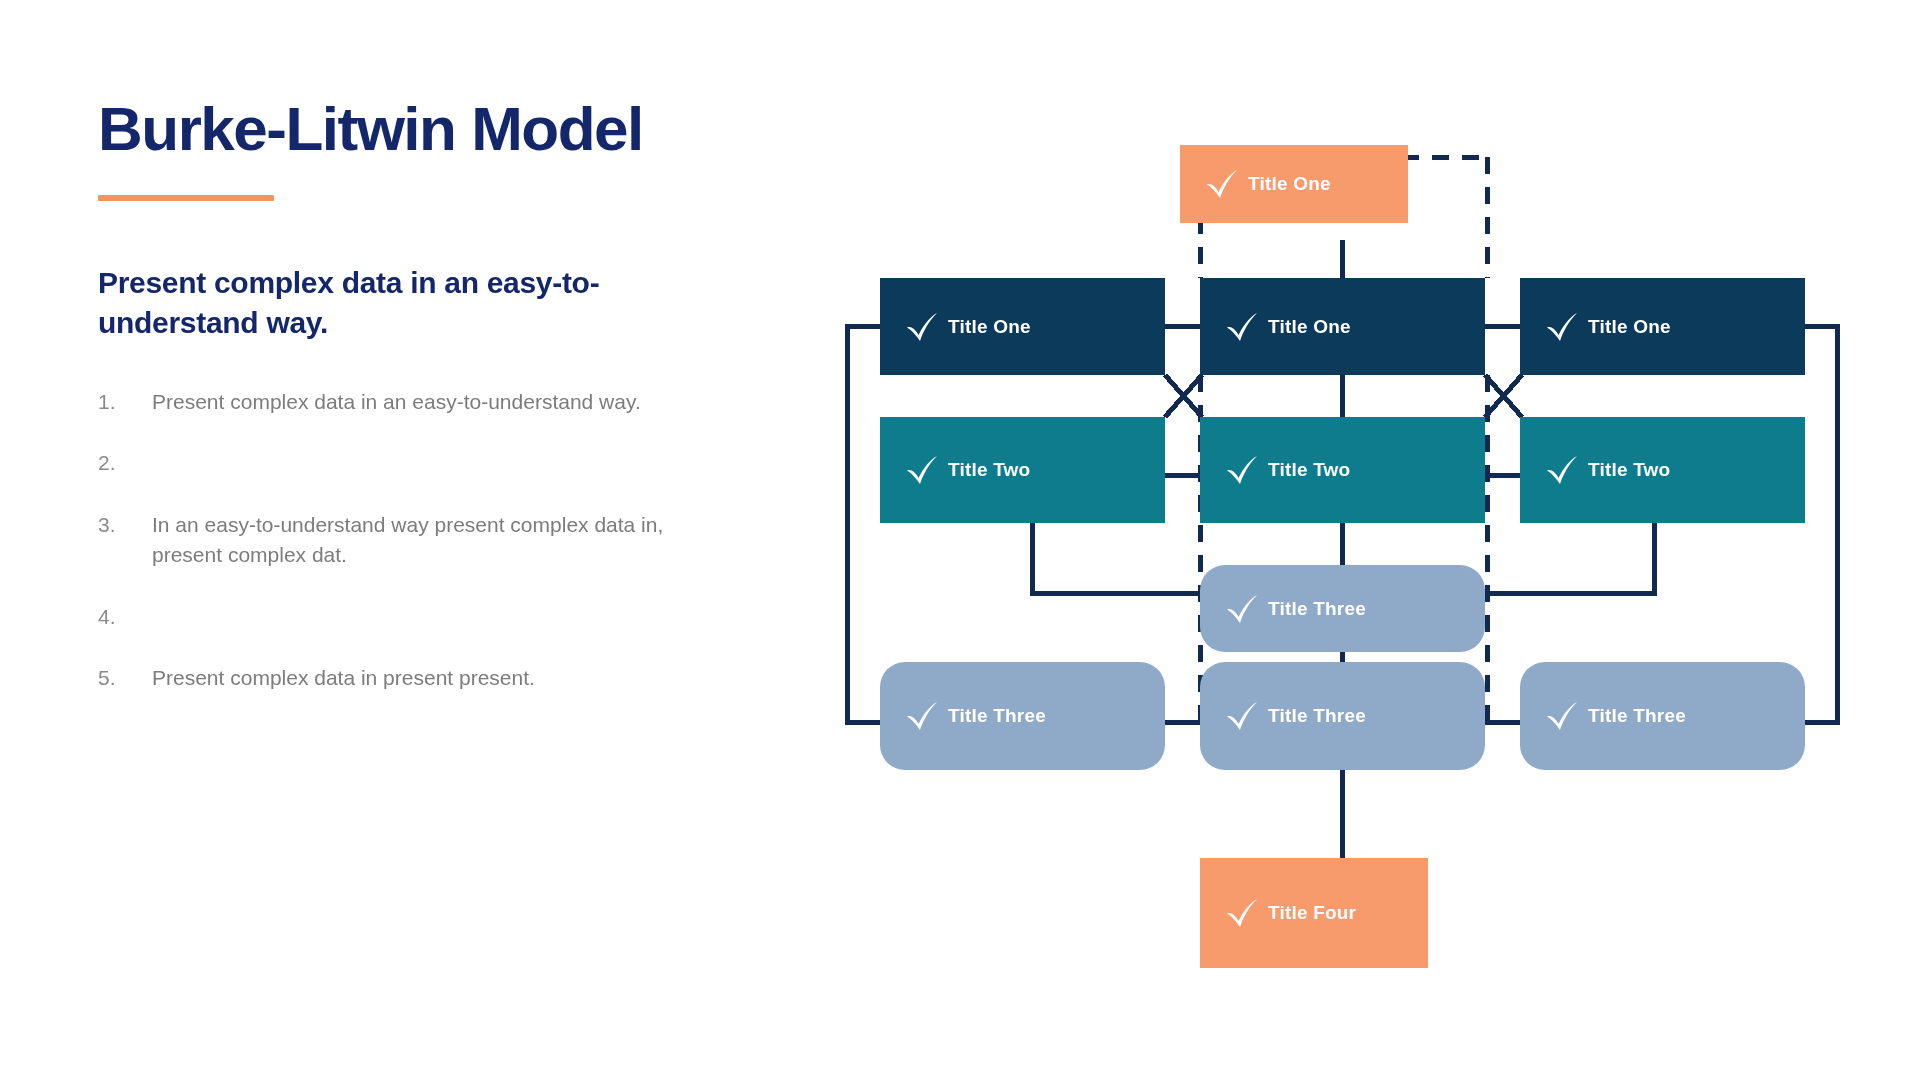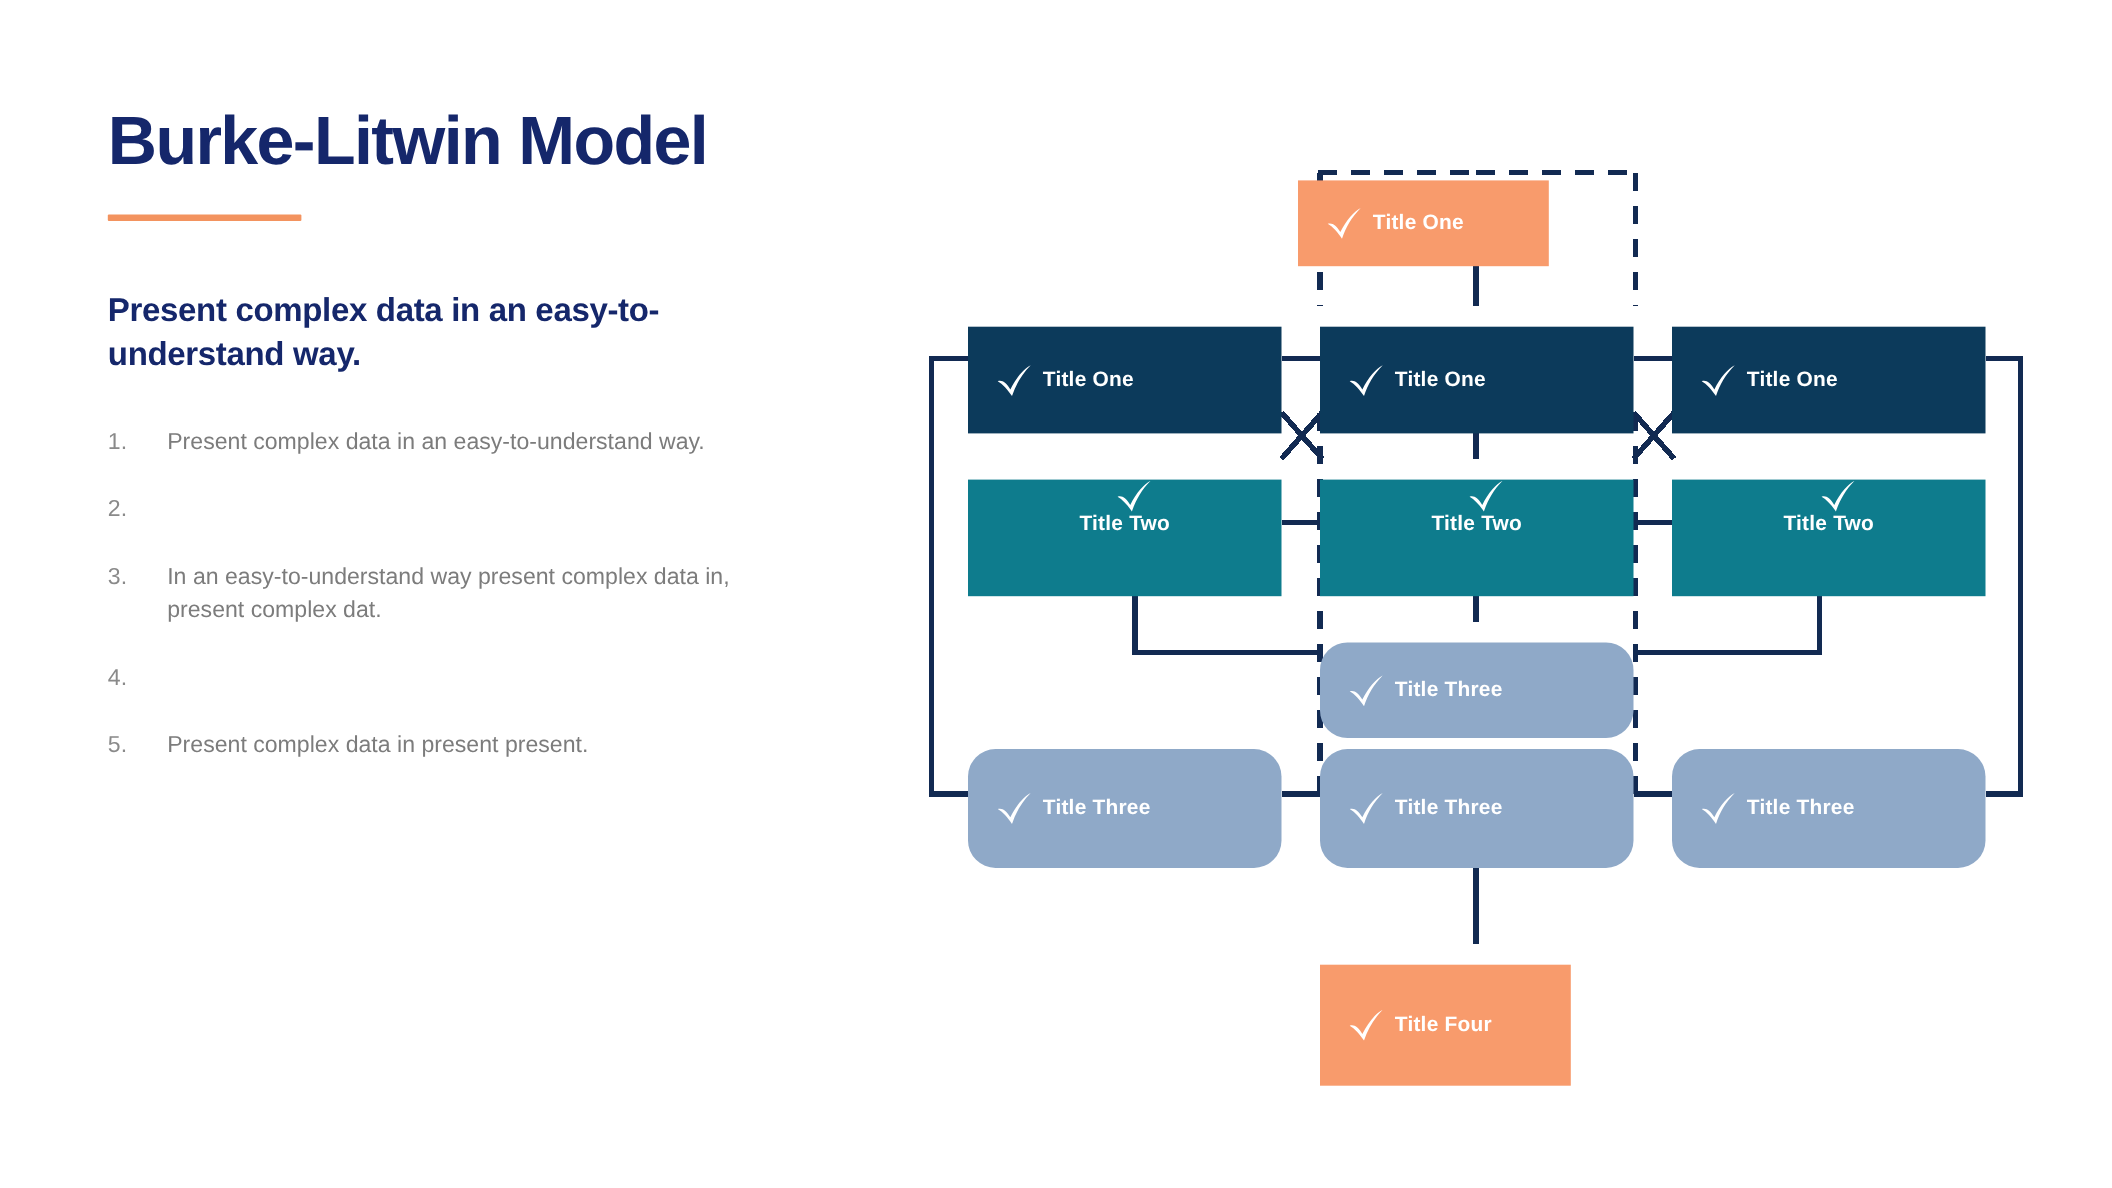--- a/index.html
+++ b/index.html
@@ -41,33 +41,33 @@
     font-size:21px;color:#7C7C7C;line-height:1.45;font-weight:400;
     max-width:520px;
   }
 
   
   .diagram{position:absolute;left:820px;top:110px;width:1060px;height:890px;}
   .diagram svg{position:absolute;left:0;top:0;}
 
   .node{
     position:absolute;display:flex;align-items:center;
-    box-sizing:border-box;z-index:3;margin-top:19px;
+    box-sizing:border-box;z-index:3;
   }
   .node .tick{
     flex:0 0 auto;width:40px;margin-left:22px;margin-right:6px;
     display:flex;align-items:center;justify-content:center;
   }
   .node .tick svg{position:static;display:block;}
   .node .lbl{
     color:#ffffff;font-weight:700;font-size:19px;letter-spacing:.2px;
     white-space:nowrap;
   }
   .c-navy{background:#0C3A5B;}
-  .c-teal{background:#0E7C8D;flex-direction:column;}
+  .c-teal{background:#0E7C8D;}
   .c-steel{background:#8FA9C8;border-radius:25px;}
   .c-orange{background:#F89B6C;}
 </style>
 </head>
 <body>
 
 <div id="slide">
 
   <div class="left-pane">
 

